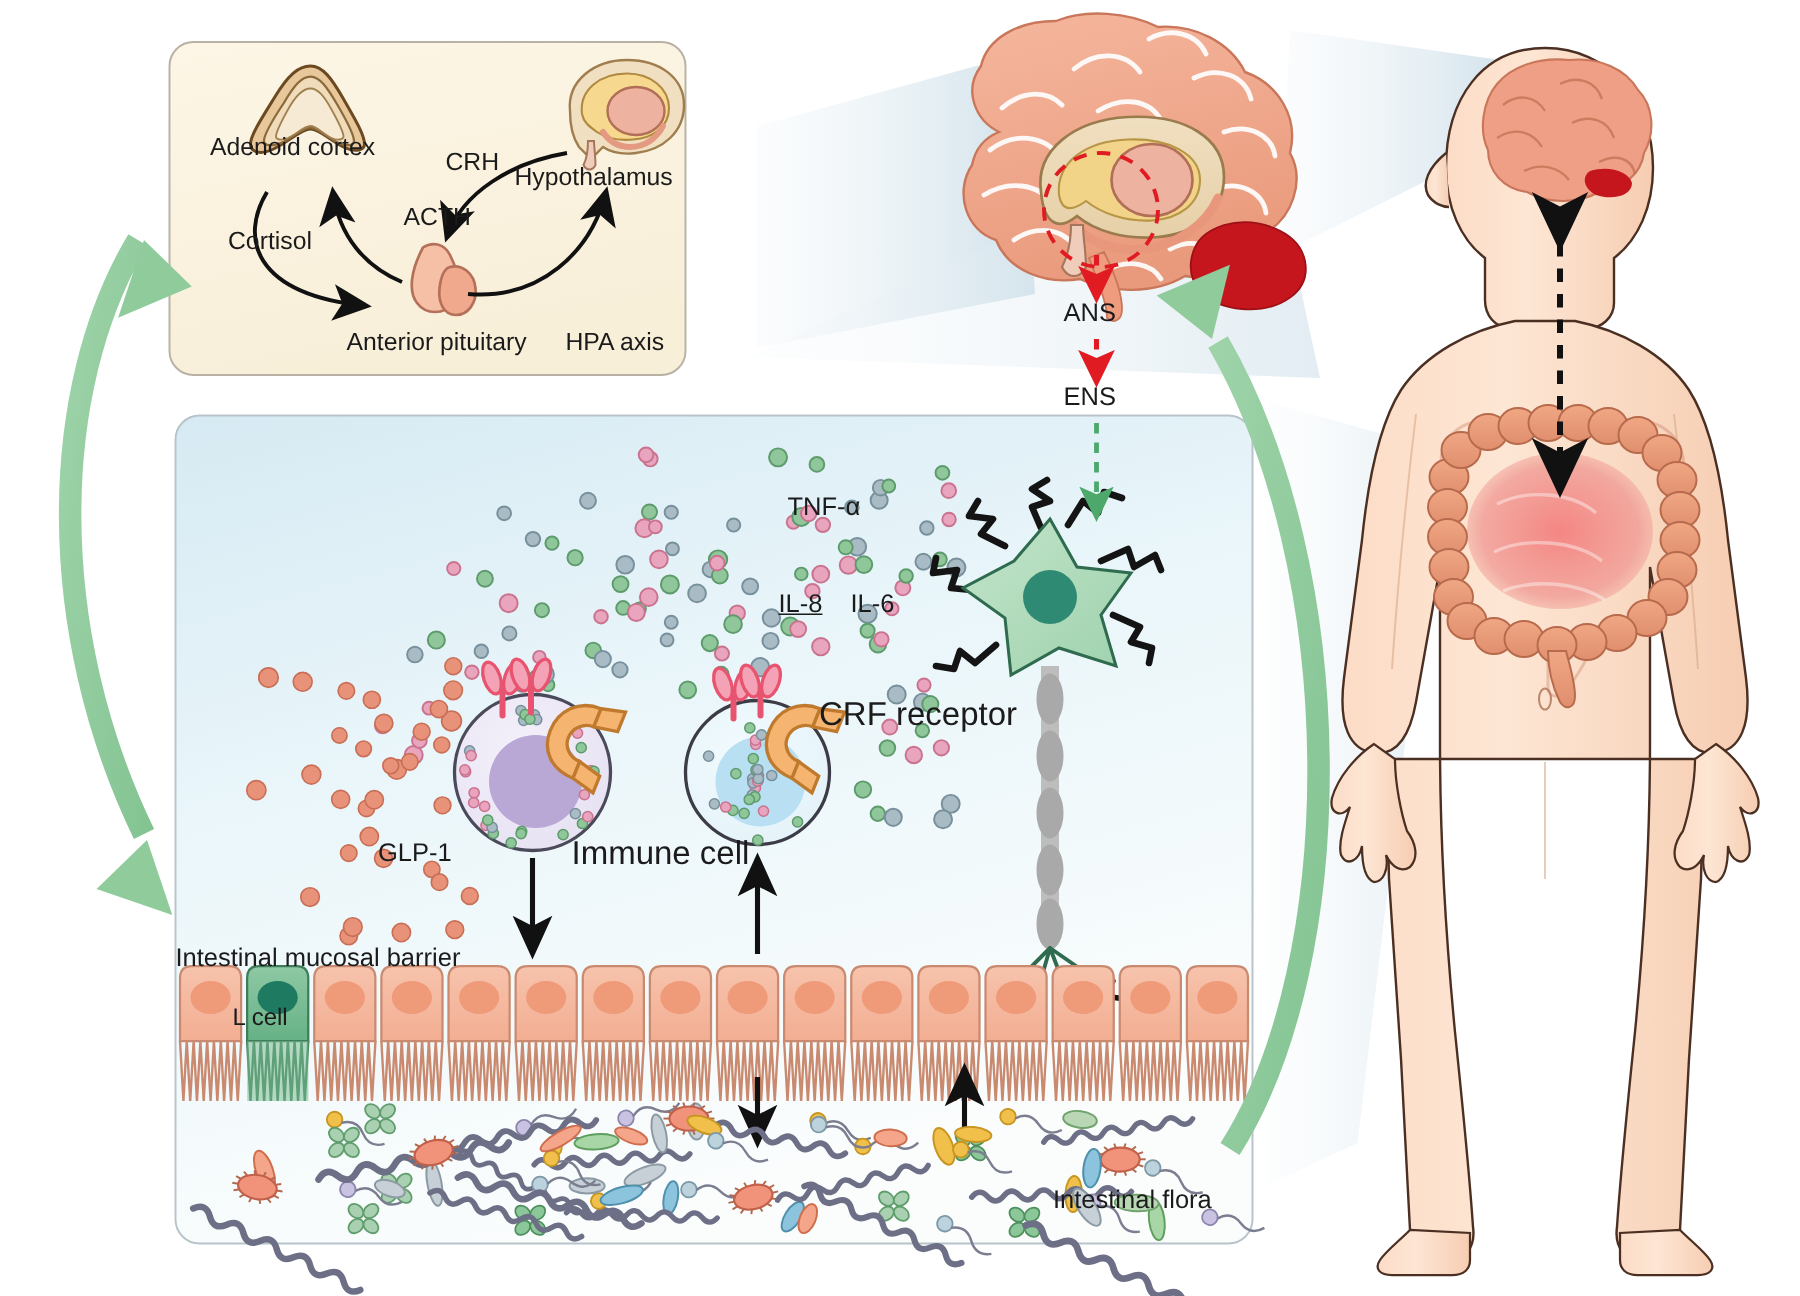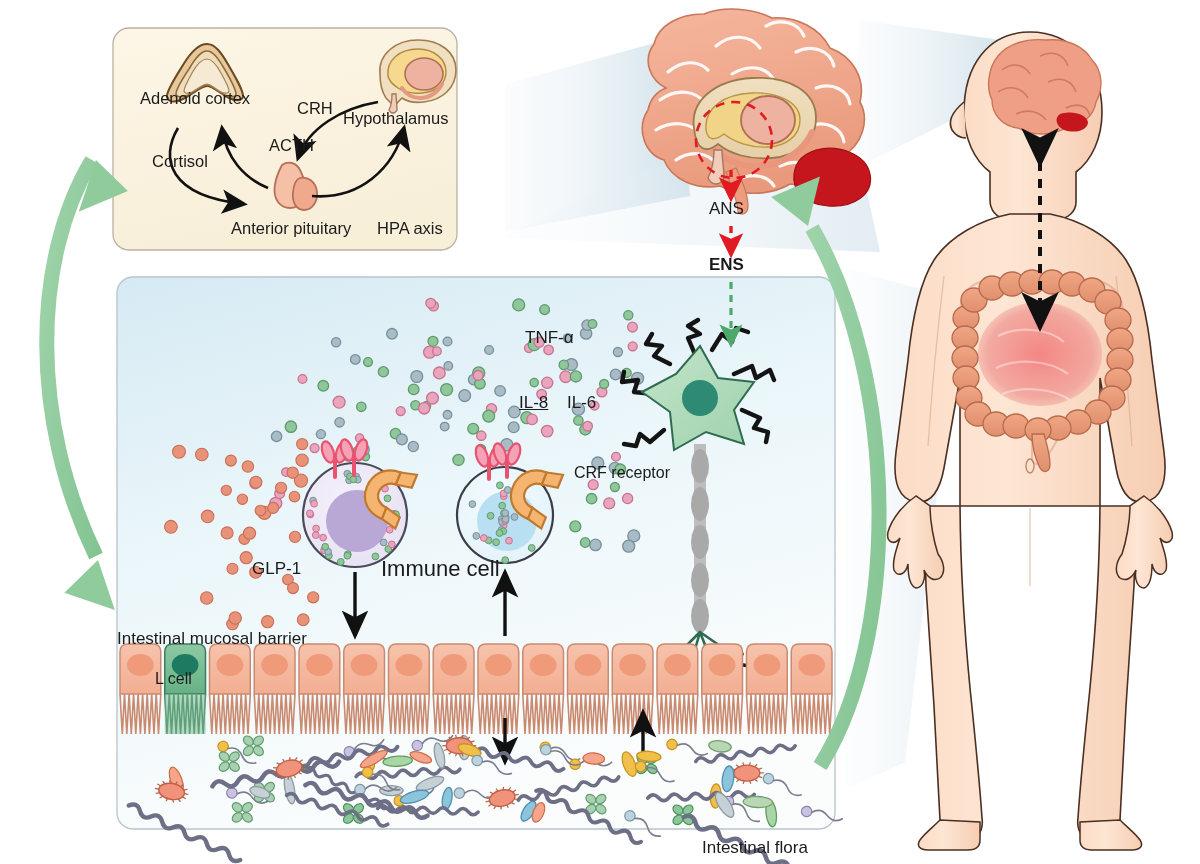--- a/index.html
+++ b/index.html
@@ -1021,25 +1021,25 @@
 
 <div class="lbl" style="left:140px;top:90px;font-size:16.5px;">Adenoid cortex</div>
 <div class="lbl" style="left:343px;top:110px;font-size:16.5px;">Hypothalamus</div>
 <div class="lbl" style="left:231px;top:220px;font-size:16.5px;">Anterior pituitary</div>
 <div class="lbl" style="left:297px;top:100px;font-size:16.5px;">CRH</div>
 <div class="lbl" style="left:240px;top:137px;font-size:16.5px;margin-left:29px;">ACTH</div>
 <div class="lbl" style="left:152px;top:153px;font-size:16.5px;">Cortisol</div>
 <div class="lbl" style="left:377px;top:220px;font-size:16.5px;">HPA axis</div>
 
 <div class="lbl" style="left:709px;top:200px;font-size:17px;">ANS</div>
-<div class="lbl" style="left:709px;top:256px;font-size:17px;font-weight:bold;">ENS</div>
+<div class="lbl" style="left:709px;top:256px;font-size:17px;">ENS</div>
 
 <div class="lbl" style="left:525px;top:329px;font-size:17px;">TNF-α</div>
 <div class="lbl" style="left:519px;top:394px;font-size:17px;text-decoration:underline;">IL-8</div>
 <div class="lbl" style="left:567px;top:394px;font-size:17px;">IL-6</div>
-<div class="lbl" style="left:546px;top:465px;font-size:16px;margin-left:28px;">CRF receptor</div>
+<div class="lbl" style="left:546px;top:465px;font-size:22px;">CRF receptor</div>
 <div class="lbl" style="left:381px;top:558px;font-size:22px;">Immune cell</div>
 <div class="lbl" style="left:222px;top:560px;font-size:17px;margin-left:30px;">GLP-1</div>
 <div class="lbl" style="left:117px;top:620px;font-size:17px;margin-top:10px;">Intestinal mucosal barrier</div>
 <div class="lbl" style="left:155px;top:671px;font-size:16px;">L cell</div>
-<div class="lbl" style="left:702px;top:791px;font-size:17px;margin-top:48px;">Intestinal flora</div>
+<div class="lbl" style="left:702px;top:791px;font-size:17px;">Intestinal flora</div>
 
 </div>
 
 </body></html>

